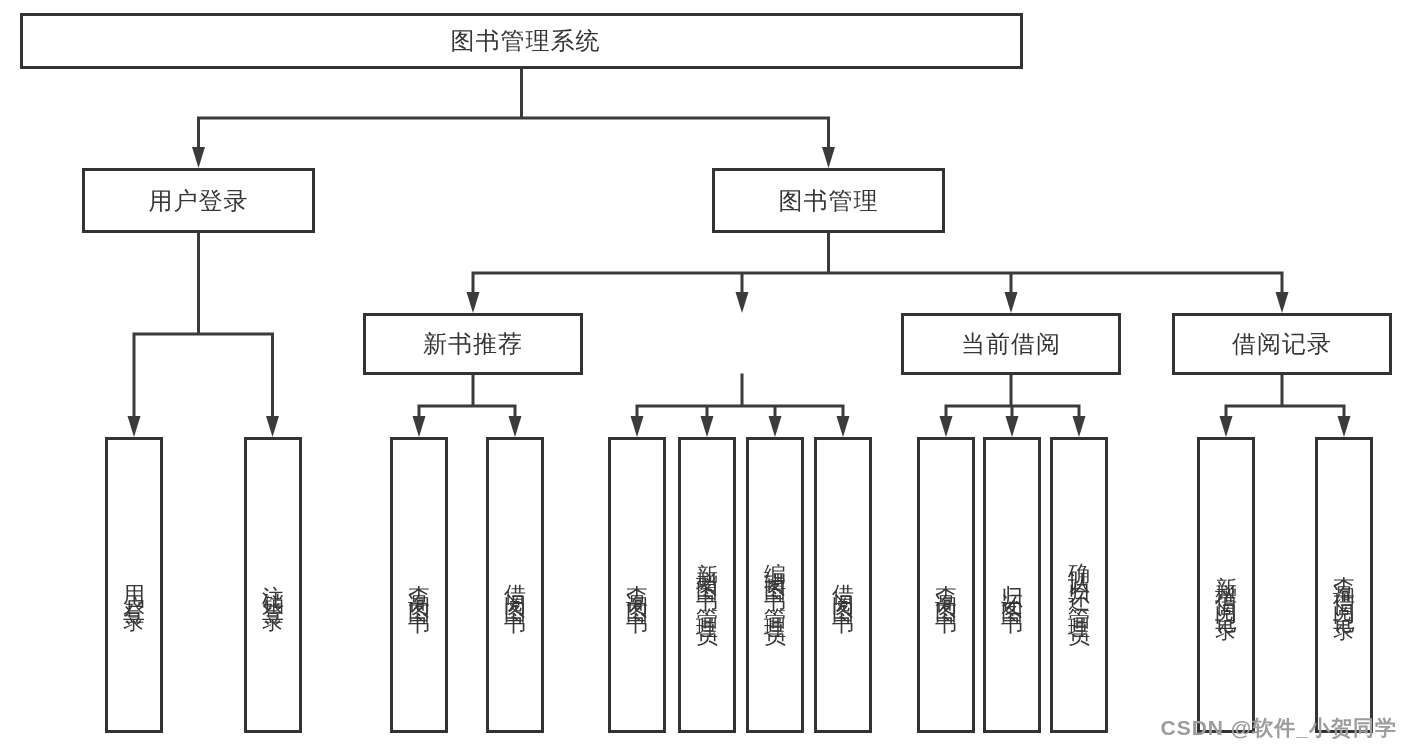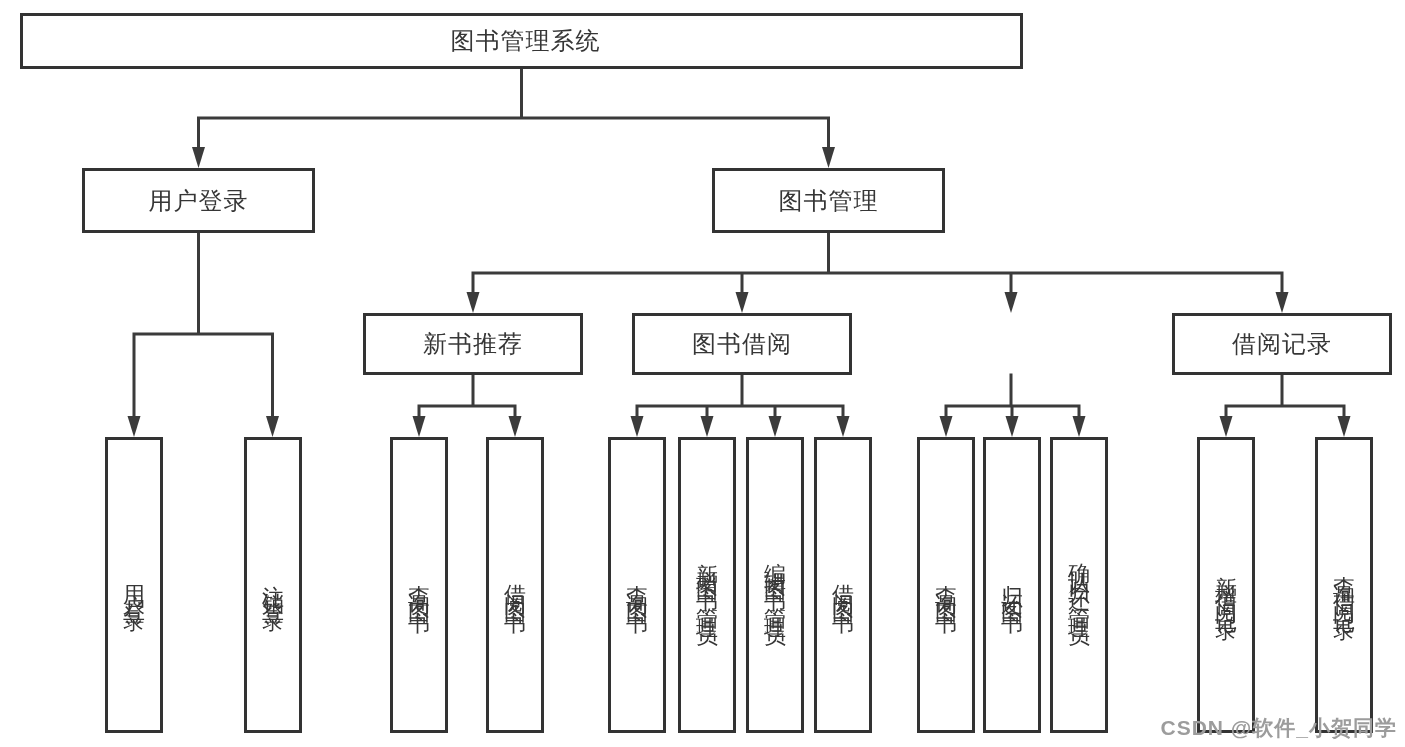--- a/index.html
+++ b/index.html
@@ -113,22 +113,22 @@
   <div class="node n-l2-0">
     <span class="h-label">用户登录</span>
   </div>
   <div class="node n-l3 n-l3-0">
     <span class="h-label">新书推荐</span>
   </div>
 
   <div class="node n-l2-1">
     <span class="h-label">图书管理</span>
   </div>
-  <div class="node n-l3 n-l3-1">
-    <span class="h-label">图书借阅</span>
+  <div class="node n-l3 n-l3-2">
+    <span class="h-label">当前借阅</span>
   </div>
   <div class="node n-l3 n-l3-3">
     <span class="h-label">借阅记录</span>
   </div>
 
   <div class="node leaf lf-0">用户登录</div>
   <div class="node leaf lf-1">注销登录</div>
 
   <div class="node leaf lf-2">查询图书</div>
   <div class="node leaf lf-3">借阅图书</div>

